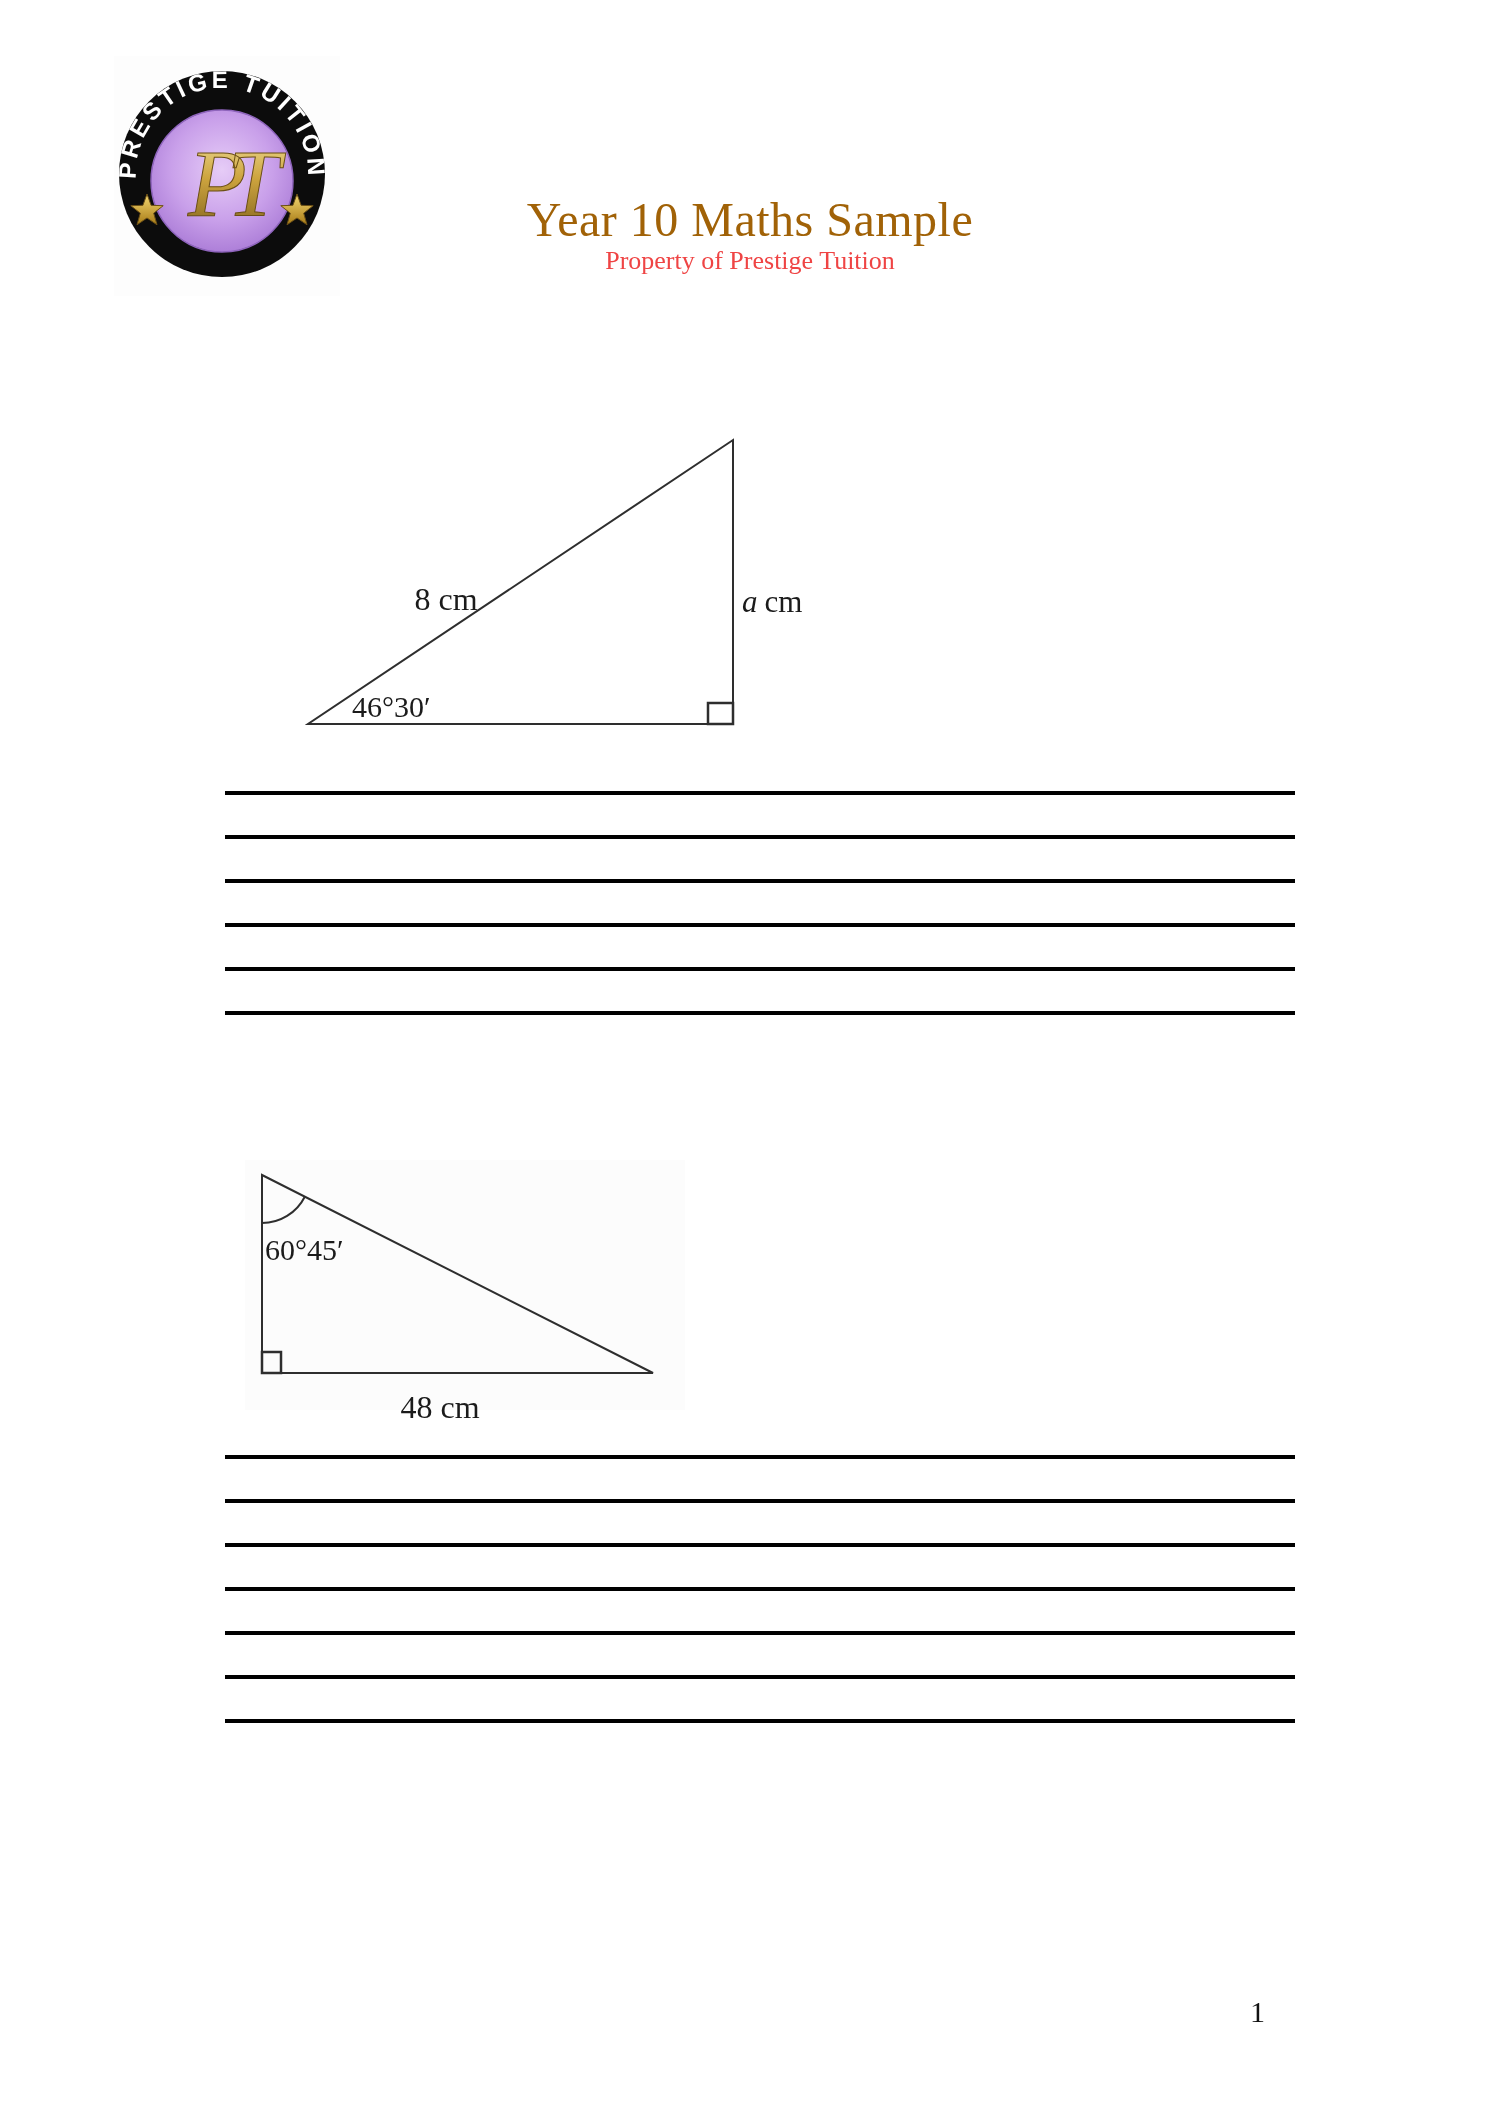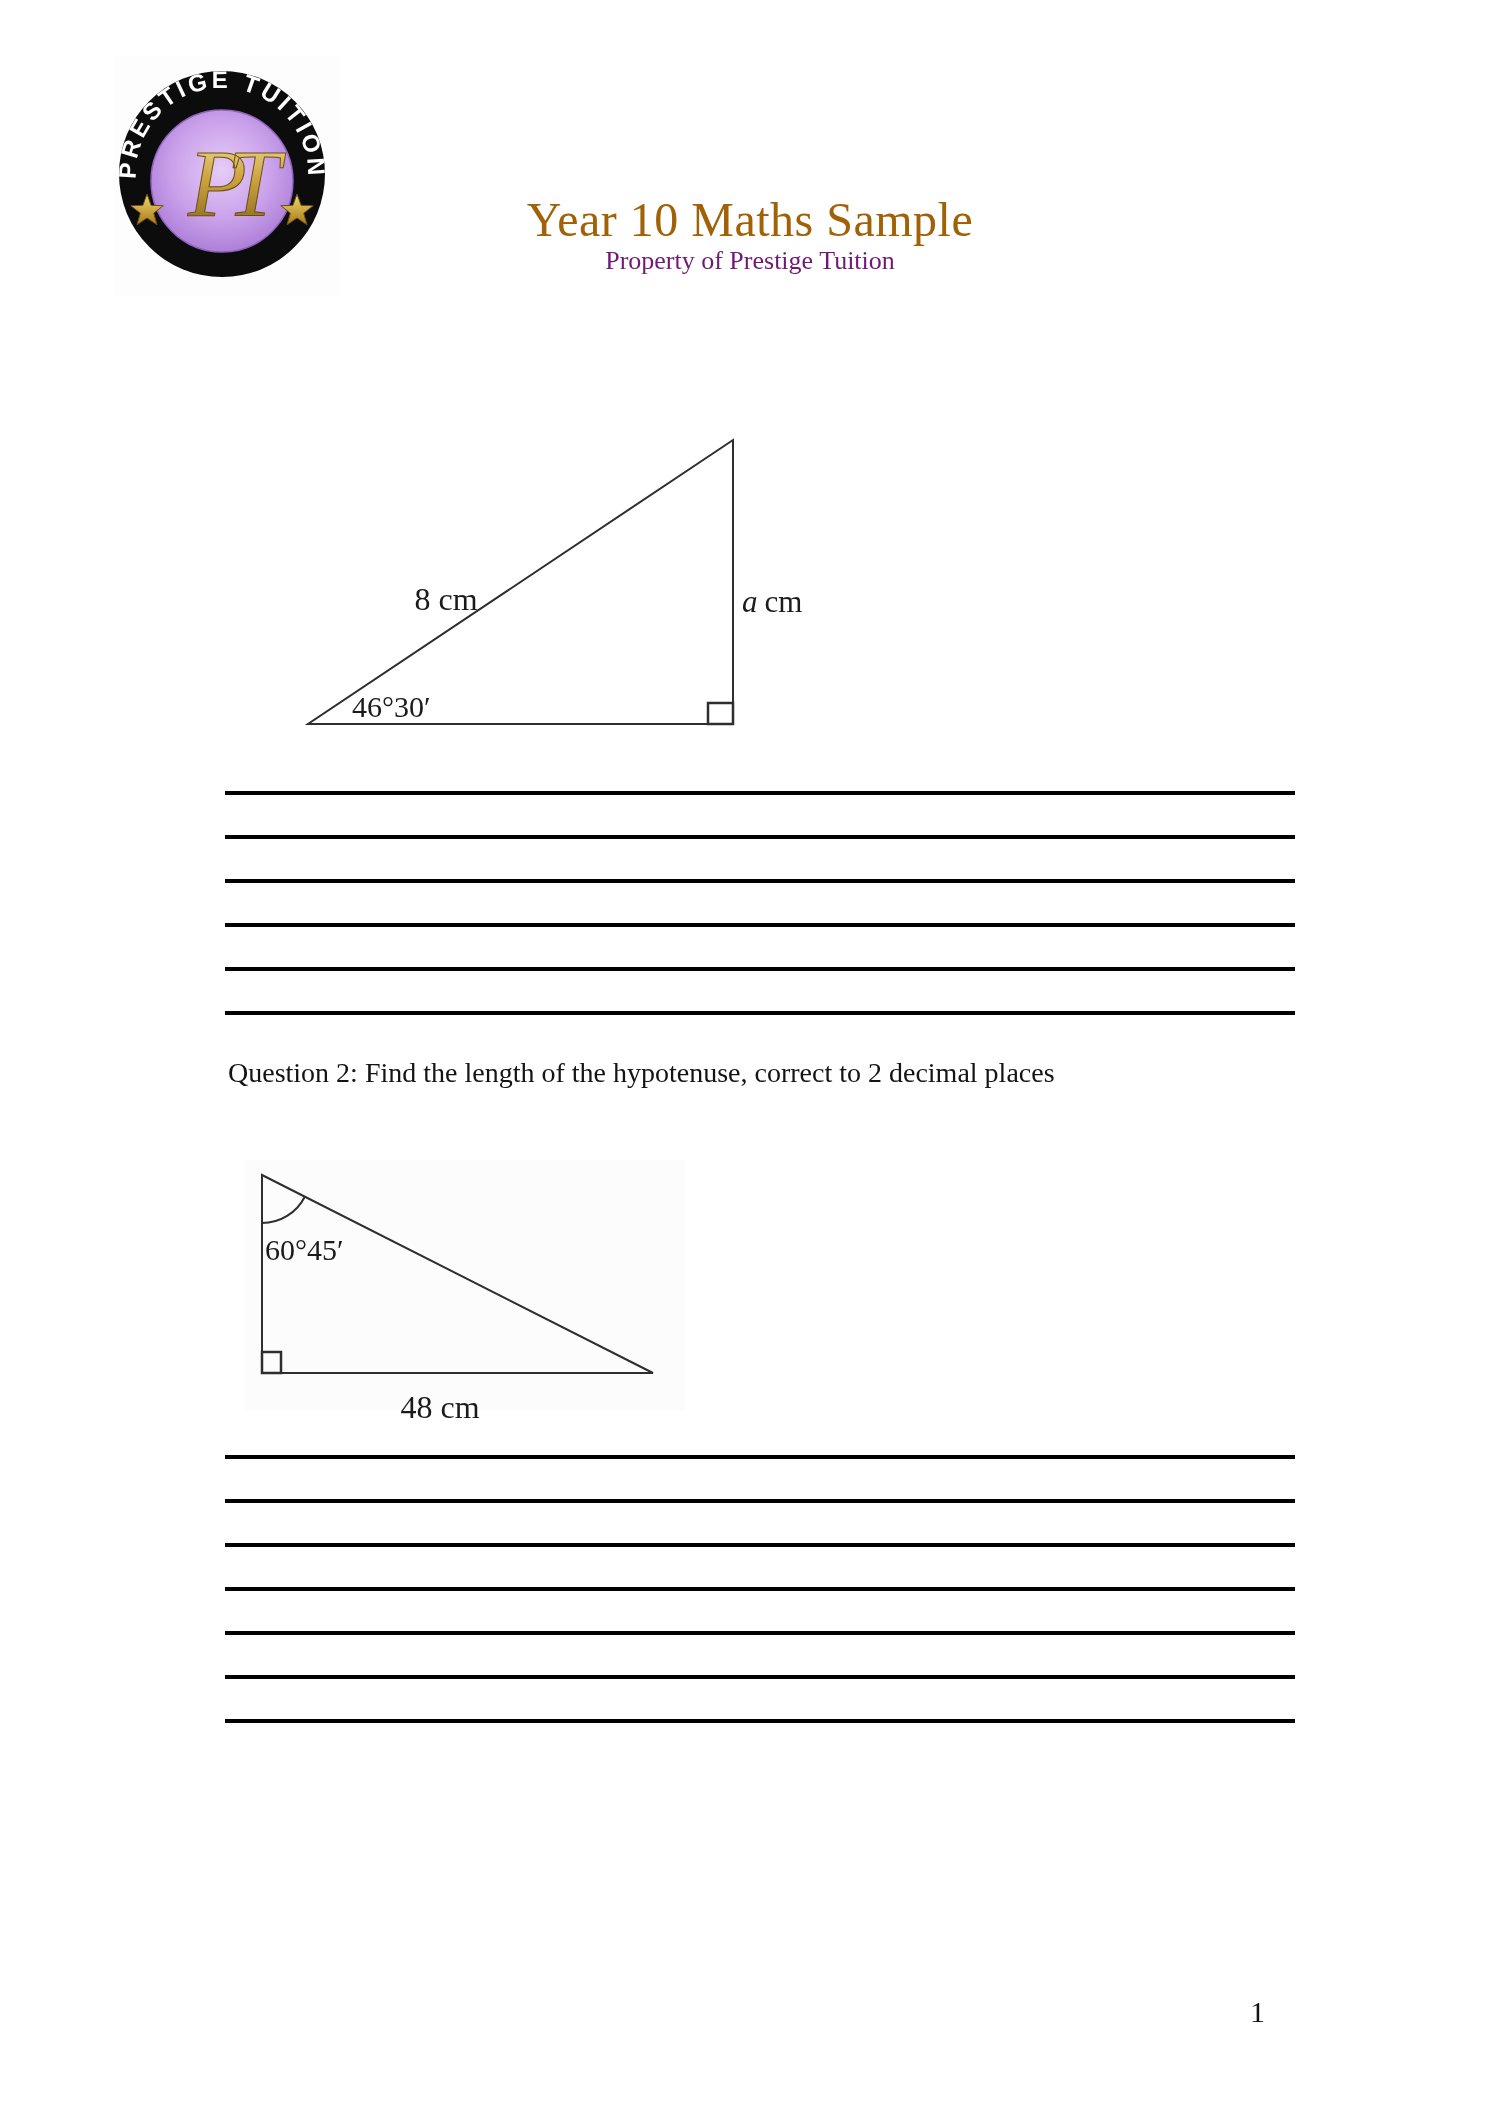--- a/index.html
+++ b/index.html
@@ -19,21 +19,21 @@
     left:0;right:0;top:192px;
     text-align:center;
     font-size:48px;
     letter-spacing:0.5px;
     color:#a16207;
   }
   .doc-subtitle{
     left:0;right:0;top:246px;
     text-align:center;
     font-size:26px;
-    color:#701a75;
+    color:#ef4444;
   }
 
   
   .logo-box{left:114px;top:56px;width:226px;height:240px;background:#fdfdfd;}
   .logo-box svg{position:absolute;left:2px;top:12px;}
 
   
   .module-block{
     left:228px;top:314px;
     font-size:28px;line-height:35px;
@@ -119,21 +119,20 @@
 
   <div class="abs lines lines-1">
       <div class="answer-line"></div>
       <div class="answer-line"></div>
       <div class="answer-line"></div>
       <div class="answer-line"></div>
       <div class="answer-line"></div>
       <div class="answer-line"></div>
     </div>
 
-  <div class="abs q2-label">Question 2: Find the length of the hypotenuse, correct to 2 decimal places</div>
 
   <svg class="abs fig2" width="440" height="280" viewBox="0 0 440 280">
     <rect x="0" y="0" width="440" height="250" fill="#fcfcfc"></rect>
     <path d="M 17,15 L 17,213 L 408,213 Z" fill="none" stroke="#2e2e2e" stroke-width="2"></path>
     <rect x="17" y="192" width="19" height="21" fill="none" stroke="#2e2e2e" stroke-width="2.5"></rect>
     <path d="M 17,63 A 48,48 0 0 0 59.8,36.7" fill="none" stroke="#2e2e2e" stroke-width="2"></path>
     <text class="fig-label" x="20" y="100" font-size="30">60°45′</text>
     <text class="fig-label" x="195" y="258" font-size="32" text-anchor="middle">48 cm</text>
   </svg>
 

